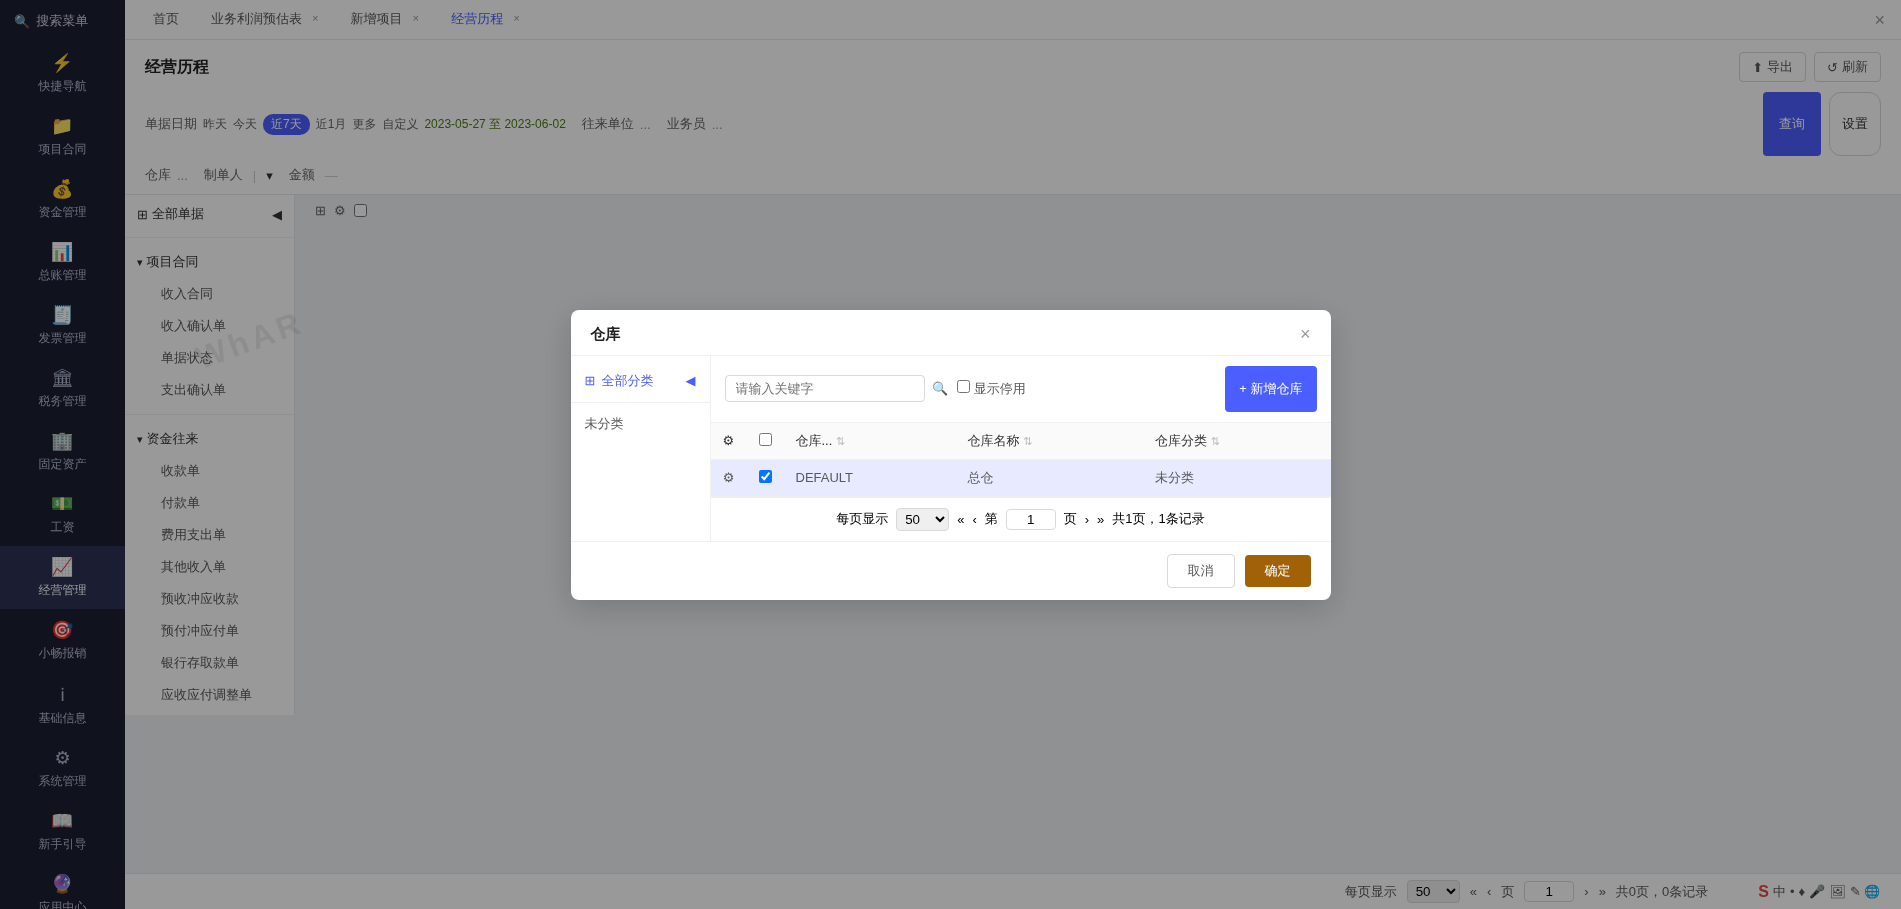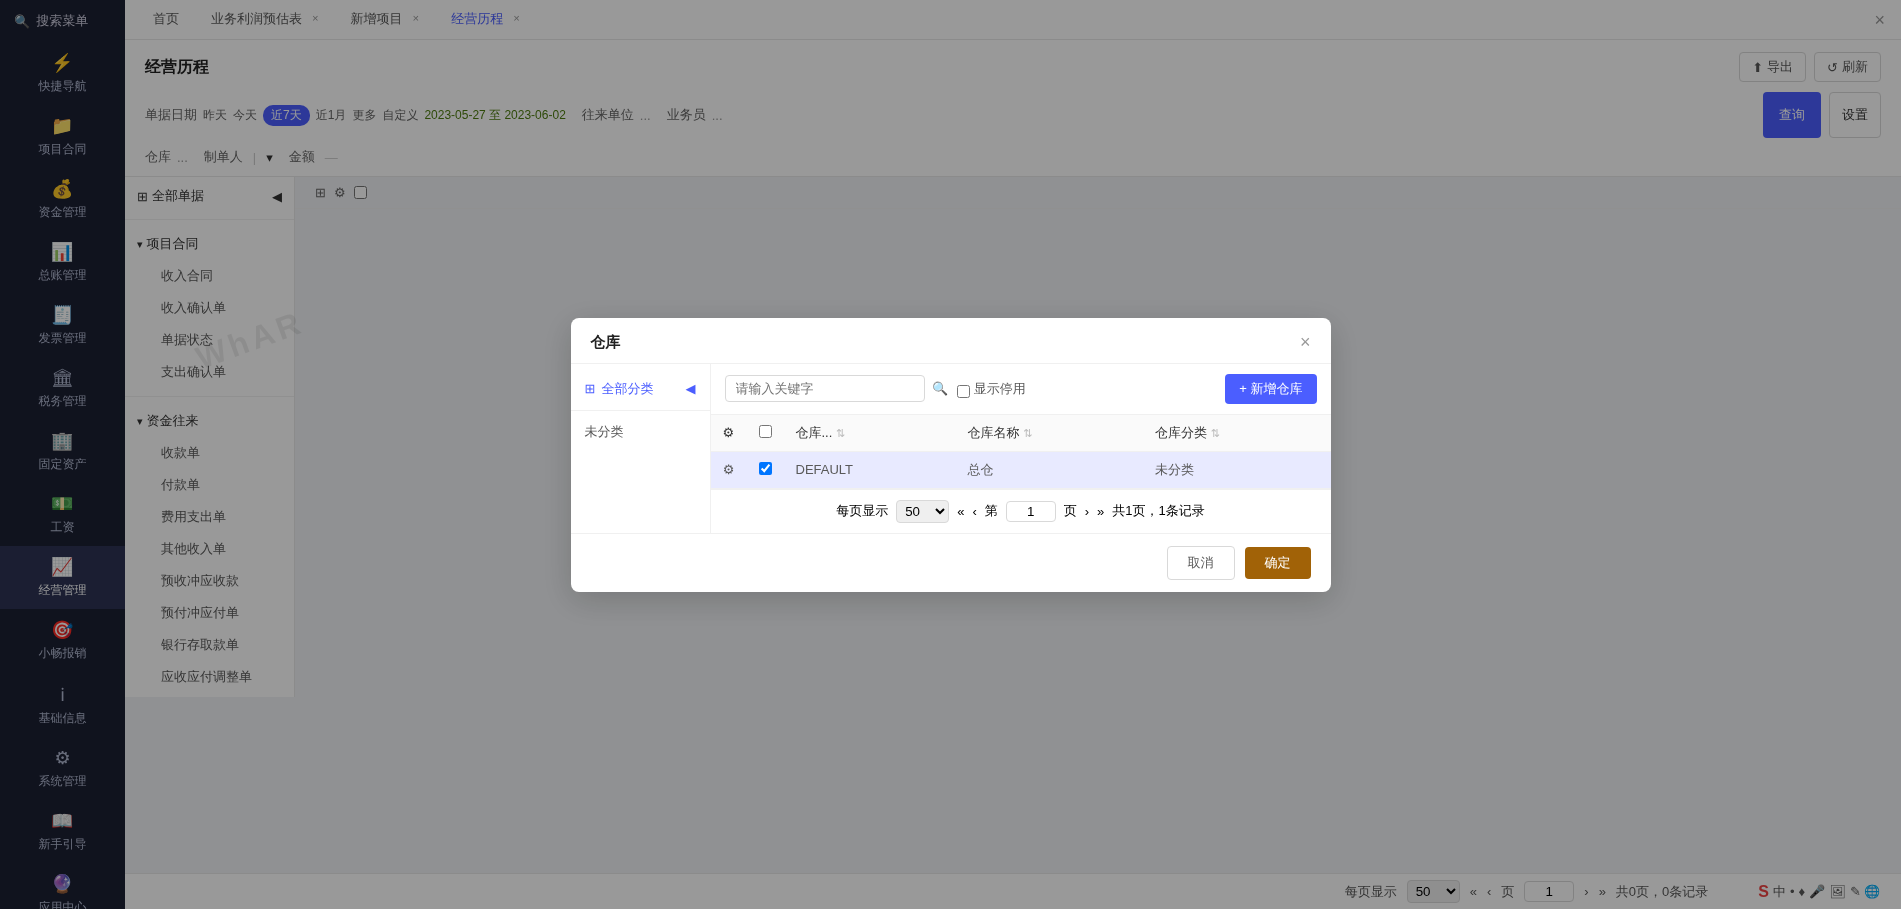--- a/index.html
+++ b/index.html
@@ -67,22 +67,22 @@
       font-size: 12px; cursor: pointer;
     }
     .date-option { color: #666; cursor: pointer; font-size: 12px; }
     .date-range { color: #4d7c0f; font-size: 12px; }
     .filter-dots { color: #999; cursor: pointer; }
     .btn-query {
       background: #4b5eff; color: #fff; border: none; border-radius: 4px;
       padding: 5px 16px; cursor: pointer; font-size: 13px;
     }
     .btn-settings {
-      background: #fff; color: #333; border: 1px solid #d9d9d9; border-radius: 4px;
-      padding: 13px 12px; cursor: pointer; font-size: 13px;
+      background: #fff; color: #333; border: 1px solid #d9d9d9; border-radius: 12px;
+      padding: 22px 12px; cursor: pointer; font-size: 13px;
     }
     .table-toolbar {
       display: flex; align-items: center; justify-content: space-between;
       padding: 8px 20px; border-bottom: 1px solid #f0f0f0;
     }
     .toolbar-left { display: flex; align-items: center; gap: 8px; font-size: 13px; color: #666; }
 
     
     .data-table { width: 100%; border-collapse: collapse; font-size: 13px; }
     .data-table th {
@@ -157,24 +157,24 @@
     .modal-toolbar {
       display: flex; align-items: center; justify-content: space-between;
       padding: 10px 14px; border-bottom: 1px solid #f0f0f0;
     }
     .modal-search-wrap { display: flex; align-items: center; gap: 8px; }
     .modal-search {
       border: 1px solid #d9d9d9; border-radius: 4px; padding: 5px 10px;
       font-size: 13px; width: 200px; outline: none;
     }
     .modal-search-icon { color: #999; }
-    .modal-checkbox-label { display: flex; align-items: flex-end; gap: 4px; font-size: 13px; color: #595959; cursor: pointer; }
+    .modal-checkbox-label { display: flex; align-items: flex-start; gap: 4px; font-size: 13px; color: #595959; cursor: pointer; }
     .btn-add-warehouse {
       background: #4b5eff; color: #fff; border: none; border-radius: 4px;
-      padding: 6px 14px; cursor: pointer; font-size: 13px;
+      padding: 14px 14px; cursor: pointer; font-size: 13px;
       display: flex; align-items: center; gap: 4px;
     }
     .modal-table-wrap { flex: 1; overflow-y: auto; }
     .modal-table { width: 100%; border-collapse: collapse; font-size: 13px; }
     .modal-table th {
       background: #fafafa; padding: 9px 12px; text-align: left;
       border-bottom: 1px solid #f0f0f0; color: #333; font-weight: 500;
       white-space: nowrap;
     }
     .modal-table td {

